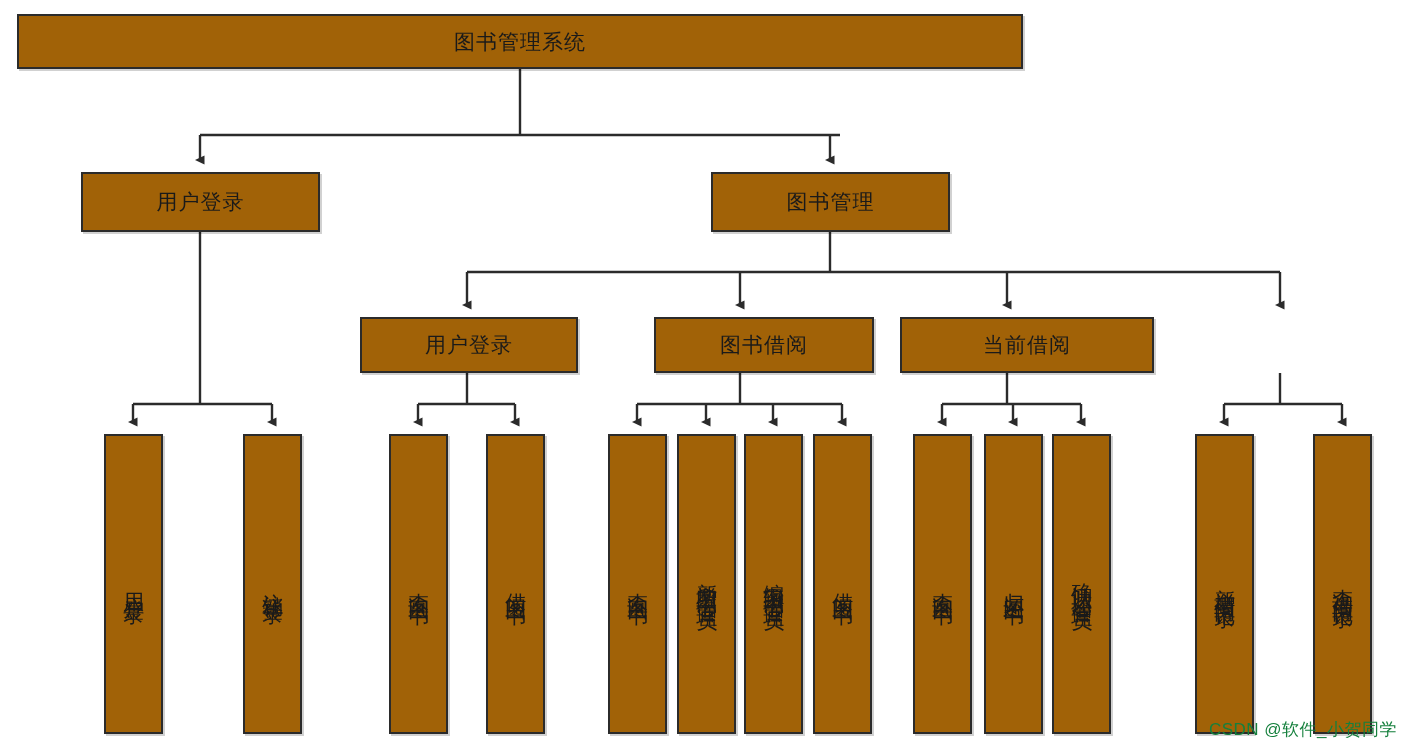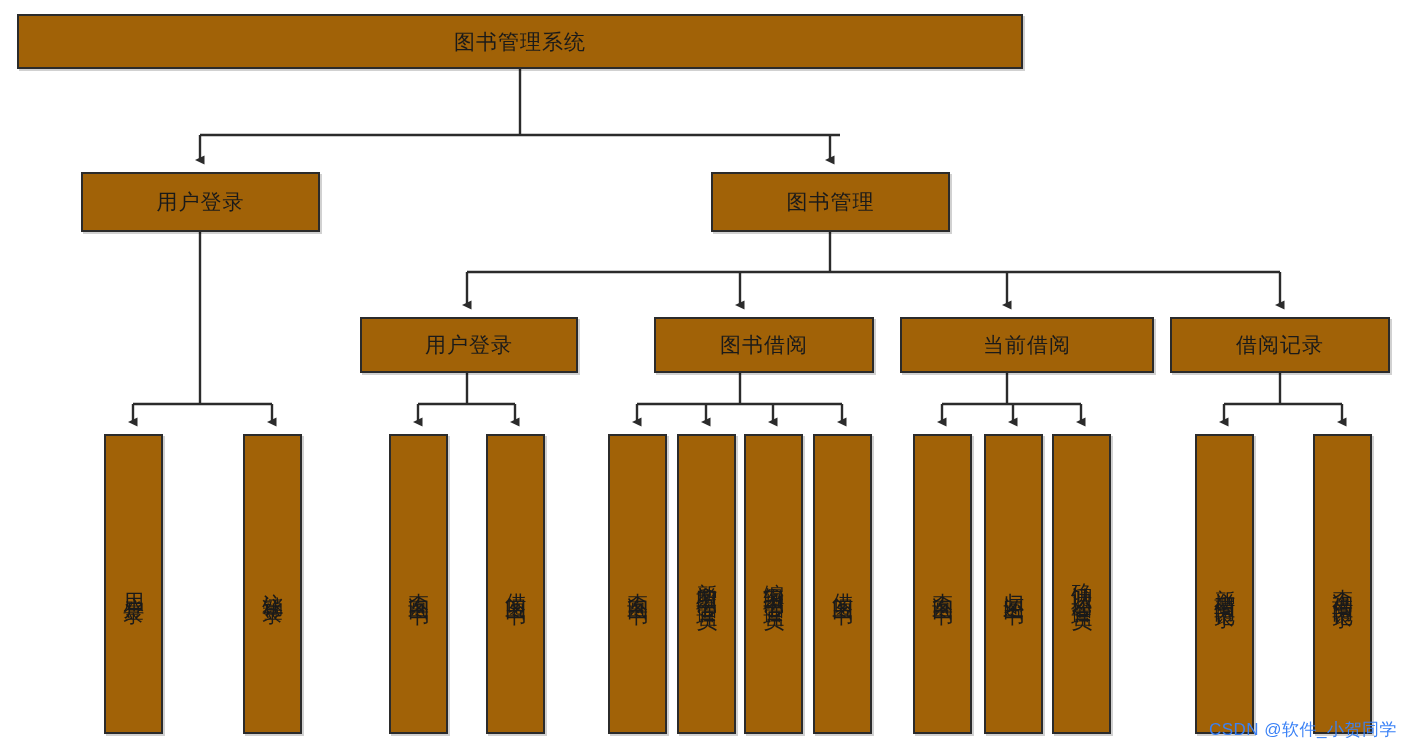--- a/index.html
+++ b/index.html
@@ -53,21 +53,21 @@
     writing-mode: vertical-rl;
     text-orientation: upright;
     display: block;
     text-align: center;
   }
   .watermark {
     position: absolute;
     right: 8px;
     bottom: 6px;
     font-size: 17px;
-    color: #3b82f6;
+    color: #15803d;
     letter-spacing: 0.5px;
     white-space: nowrap;
   }
 </style>
 </head>
 <body>
 
 <div id="canvas">
 
   <svg id="wires" viewBox="0 0 1405 747" xmlns="http://www.w3.org/2000/svg">
@@ -133,23 +133,20 @@
 
   <div class="node horiz" style="left:360px; top:317px; width:218px; height:56px;">
     <span>用户登录</span>
   </div>
   <div class="node horiz" style="left:632px; top:317px; width:220px; height:56px;margin-left:22px;">
     <span>图书借阅</span>
   </div>
   <div class="node horiz" style="left:900px; top:317px; width:254px; height:56px;">
     <span>当前借阅</span>
   </div>
-  <div class="node horiz" style="left:1170px; top:317px; width:220px; height:56px;">
-    <span>借阅记录</span>
-  </div>
 
   <div class="node vert" style="left:104px; top:434px; width:59px; height:300px;">
     <span>用户登录</span>
   </div>
   <div class="node vert" style="left:243px; top:434px; width:59px; height:300px;">
     <span>注销登录</span>
   </div>
   <div class="node vert" style="left:389px; top:434px; width:59px; height:300px;">
     <span>查询图书</span>
   </div>

